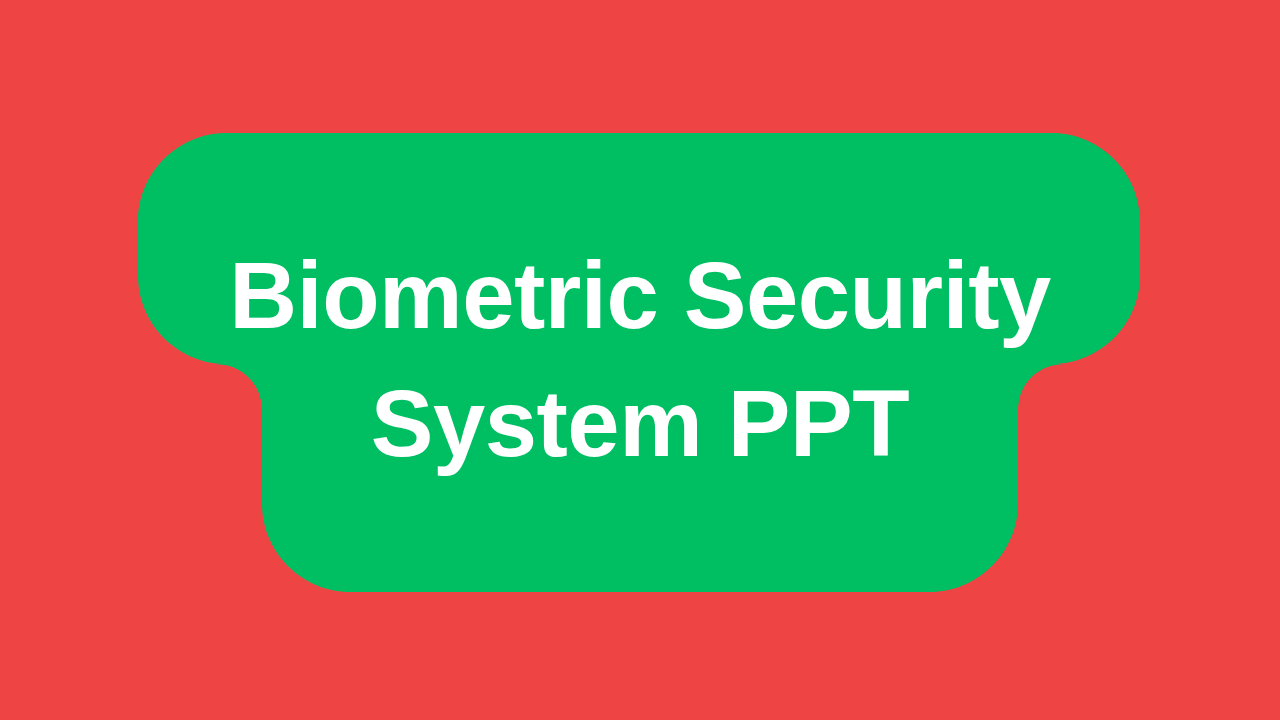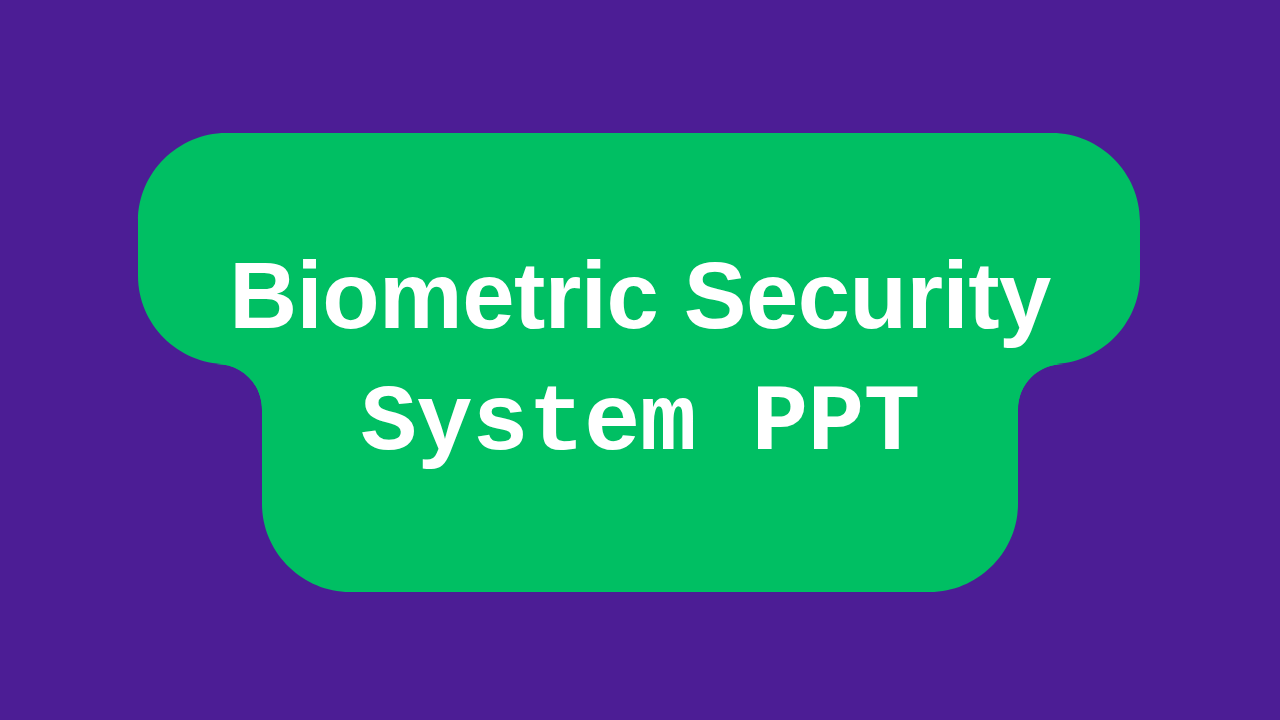--- a/index.html
+++ b/index.html
@@ -51,21 +51,21 @@
     font-weight: bold;
     font-size: 94px;
     line-height: 128px;
     letter-spacing: -0.5px;
     white-space: nowrap;
   }
 </style>
 </head>
 <body>
 
-<div id="stage" style="background: #4c1d95;">
+<div id="stage" style="background: #ef4444;">
 
   <svg id="blob-svg" viewBox="0 0 1280 720" xmlns="http://www.w3.org/2000/svg">
 
     <path d="
       M 226 133
       L 1052 133
       C 1100 133 1140 173 1140 221
       L 1140 276
       C 1140 324 1100 364 1052 364
       L 1064 364
@@ -82,16 +82,16 @@
       C 138 173 178 133 226 133
       Z" fill="#00bf63"></path>
 
     <path d="M 216 364 C 242 364 262 384 262 410 L 262 364 Z" fill="#00bf63"></path>
 
     <path d="M 1064 364 C 1038 364 1018 384 1018 410 L 1018 364 Z" fill="#00bf63"></path>
   </svg>
 
   <div id="title-block">
     <span class="title-line" style="color: rgb(255, 255, 255);">Biometric Security</span>
-    <span class="title-line" style="color: rgb(255, 255, 255); font-family: Liberation Mono, monospace;">System PPT</span>
+    <span class="title-line" style="color: rgb(255, 255, 255);">System PPT</span>
   </div>
 
 </div>
 
 </body></html>

